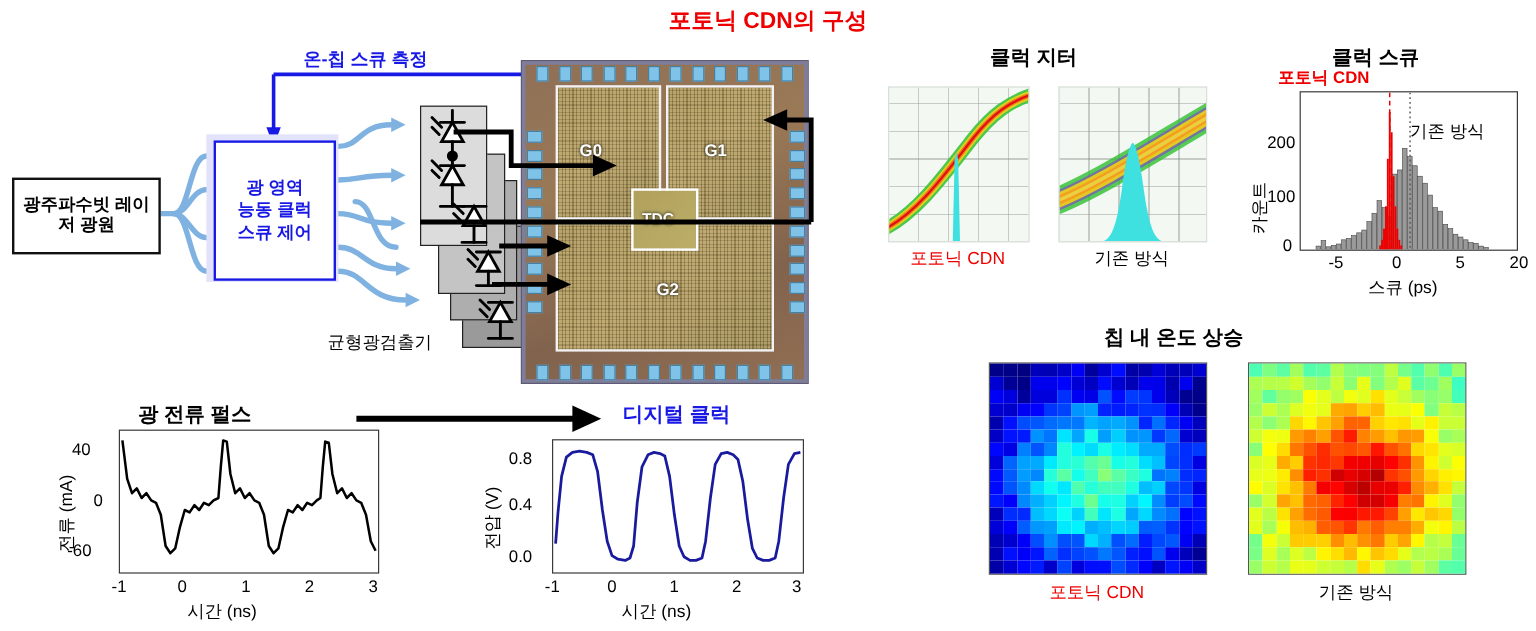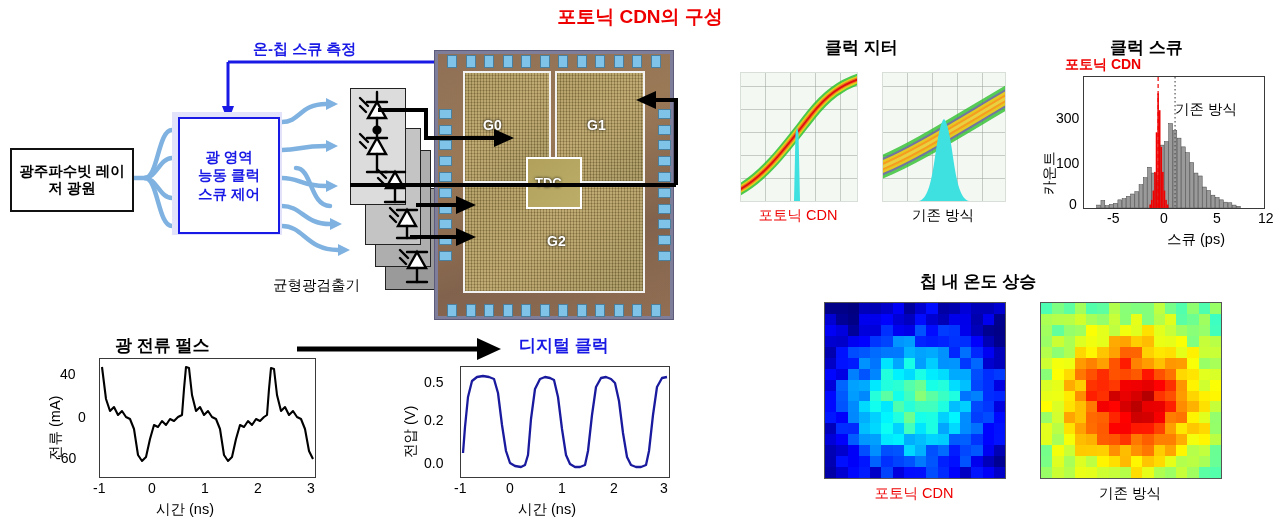--- a/index.html
+++ b/index.html
@@ -257,22 +257,22 @@
 </svg>
 
 <div class="abs ttl" style="left:519px;top:334px;font-size:17px;color:#1919e6;">디지털 클럭</div>
 
 <div class="abs vrt" style="left:401px;top:458px;font-size:14.5px;">전압 (V)</div>
 <div class="plotbox" style="left:460px;top:366px;width:208px;height:110px;">
   <svg viewBox="0 0 208 110" style="width:208px;height:110px;display:block">
     <polyline fill="none" stroke="#1a1a9e" stroke-width="2.3" stroke-linejoin="round" points="2,86 4,60 7,30 11,14 16,10 22,9 28,10 33,12 37,26 41,58 45,84 49,96 54,99 60,100 64,98 67,88 70,52 74,22 79,12 84,10 89,11 93,13 97,30 101,62 105,88 109,97 114,100 119,100 124,98 127,84 131,48 135,20 140,11 145,10 150,12 154,16 158,34 162,66 166,90 170,98 175,100 180,100 185,98 188,84 192,48 196,20 201,11 206,10"></polyline>
   </svg>
 </div>
-<span class="tick" style="left:424px;top:374px;">0.5</span>
-<span class="tick" style="left:424px;top:412px;">0.2</span>
+<span class="tick" style="left:424px;top:374px;">0.8</span>
+<span class="tick" style="left:424px;top:412px;">0.4</span>
 <span class="tick" style="left:424px;top:455px;">0.0</span>
 <span class="tick" style="left:454px;top:480px;">-1</span>
 <span class="tick" style="left:506px;top:480px;">0</span>
 <span class="tick" style="left:558px;top:480px;">1</span>
 <span class="tick" style="left:610px;top:480px;">2</span>
 <span class="tick" style="left:660px;top:480px;">3</span>
 <div class="axlbl" style="left:518px;top:500px;">시간 (ns)</div>
 
 <div class="abs ttl" style="left:825px;top:36px;font-size:17px;">클럭 지터</div>
 
@@ -301,21 +301,21 @@
       <path d="M-6,96 C30,82 80,50 128,22" stroke="#e8d040" stroke-width="3"></path>
     </g>
     <path d="M36,128 C44,126 48,112 52,84 C55,62 58,48 61,46 C64,48 67,62 70,84 C74,112 78,126 86,128 Z" fill="#3fe0e0"></path>
   </svg>
 </div>
 <div class="legend" style="left:882px;top:206px;width:122px;">기존 방식</div>
 
 <div class="abs ttl" style="left:1110px;top:36px;font-size:17px;">클럭 스큐</div>
 
 <div class="abs vrt" style="left:1040px;top:195px;font-size:14.5px;">카운트</div>
-<span class="tick" style="left:1056px;top:110px;">300</span>
+<span class="tick" style="left:1056px;top:110px;">200</span>
 <span class="tick" style="left:1056px;top:155px;">100</span>
 <span class="tick" style="left:1069px;top:196px;">0</span>
 
 <div class="plotbox" style="left:1083px;top:76px;width:180px;height:131px;">
   <svg id="skew-svg" viewBox="0 0 180 131" style="width:180px;height:131px;display:block">
       <rect x="12.705882352941188" y="128.0888888888889" width="3.835294117647044" height="2.911111111111097" fill="#9a9a9a" stroke="#444" stroke-width="0.5"></rect>
       <rect x="16.941176470588232" y="123.43111111111111" width="3.8352941176470616" height="7.5688888888888926" fill="#9a9a9a" stroke="#444" stroke-width="0.5"></rect>
       <rect x="21.176470588235293" y="128.67111111111112" width="3.835294117647065" height="2.3288888888888835" fill="#9a9a9a" stroke="#444" stroke-width="0.5"></rect>
       <rect x="25.41176470588236" y="127.50666666666666" width="3.835294117647044" height="3.4933333333333394" fill="#9a9a9a" stroke="#444" stroke-width="0.5"></rect>
       <rect x="29.64705882352942" y="126.34222222222222" width="3.835294117647051" height="4.657777777777781" fill="#9a9a9a" stroke="#444" stroke-width="0.5"></rect>
@@ -362,22 +362,22 @@
       <rect x="82.8529411764706" y="127.50666666666666" width="1.5882352941176379" height="3.4933333333333394" fill="#ee0000"></rect>
       <line x1="74.11764705882352" x2="74.11764705882352" y1="0" y2="131" stroke="#ee0000" stroke-width="1.2" stroke-dasharray="4,3"></line>
       <line x1="91.05882352941177" x2="91.05882352941177" y1="0" y2="131" stroke="#555555" stroke-width="1.2" stroke-dasharray="1.5,2.5"></line>
     </svg>
 </div>
 <span class="abs red" style="left:1065px;top:56px;font-size:14px;font-weight:bold;">포토닉 CDN</span>
 <span class="abs" style="left:1175px;top:100px;font-size:14.5px;">기존 방식</span>
 <span class="tick" style="left:1107px;top:210px;">-5</span>
 <span class="tick" style="left:1160px;top:210px;">0</span>
 <span class="tick" style="left:1213px;top:210px;">5</span>
-<span class="tick" style="left:1258px;top:210px;">12</span>
-<div class="axlbl" style="left:1167px;top:230px;">스큐 (ps)</div>
+<span class="tick" style="left:1258px;top:210px;">20</span>
+<div class="axlbl" style="left:1140px;top:230px;">스큐 (ps)</div>
 
 <div class="abs ttl" style="left:920px;top:270px;font-size:17px;">칩 내 온도 상승</div>
 
 <div class="heat" id="heat-left" style="left:824px;top:302px;width:180px;height:175px;grid-template-columns:repeat(16,1fr);grid-template-rows:repeat(16,1fr);">
     <div style="background: rgb(0, 0, 136);"></div>
     <div style="background: rgb(0, 0, 137);"></div>
     <div style="background: rgb(0, 0, 129);"></div>
     <div style="background: rgb(0, 0, 186);"></div>
     <div style="background: rgb(0, 0, 180);"></div>
     <div style="background: rgb(0, 0, 200);"></div>

